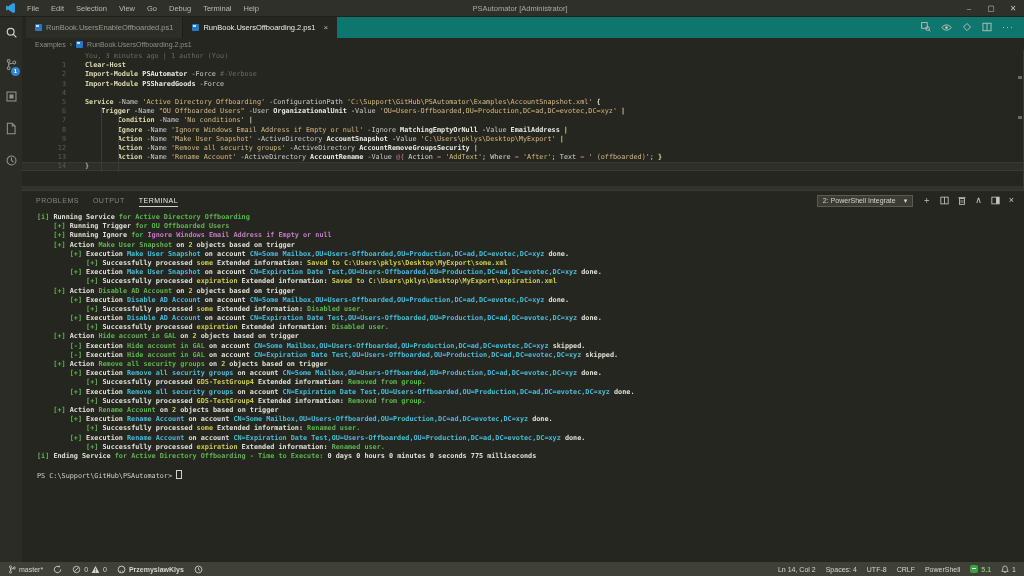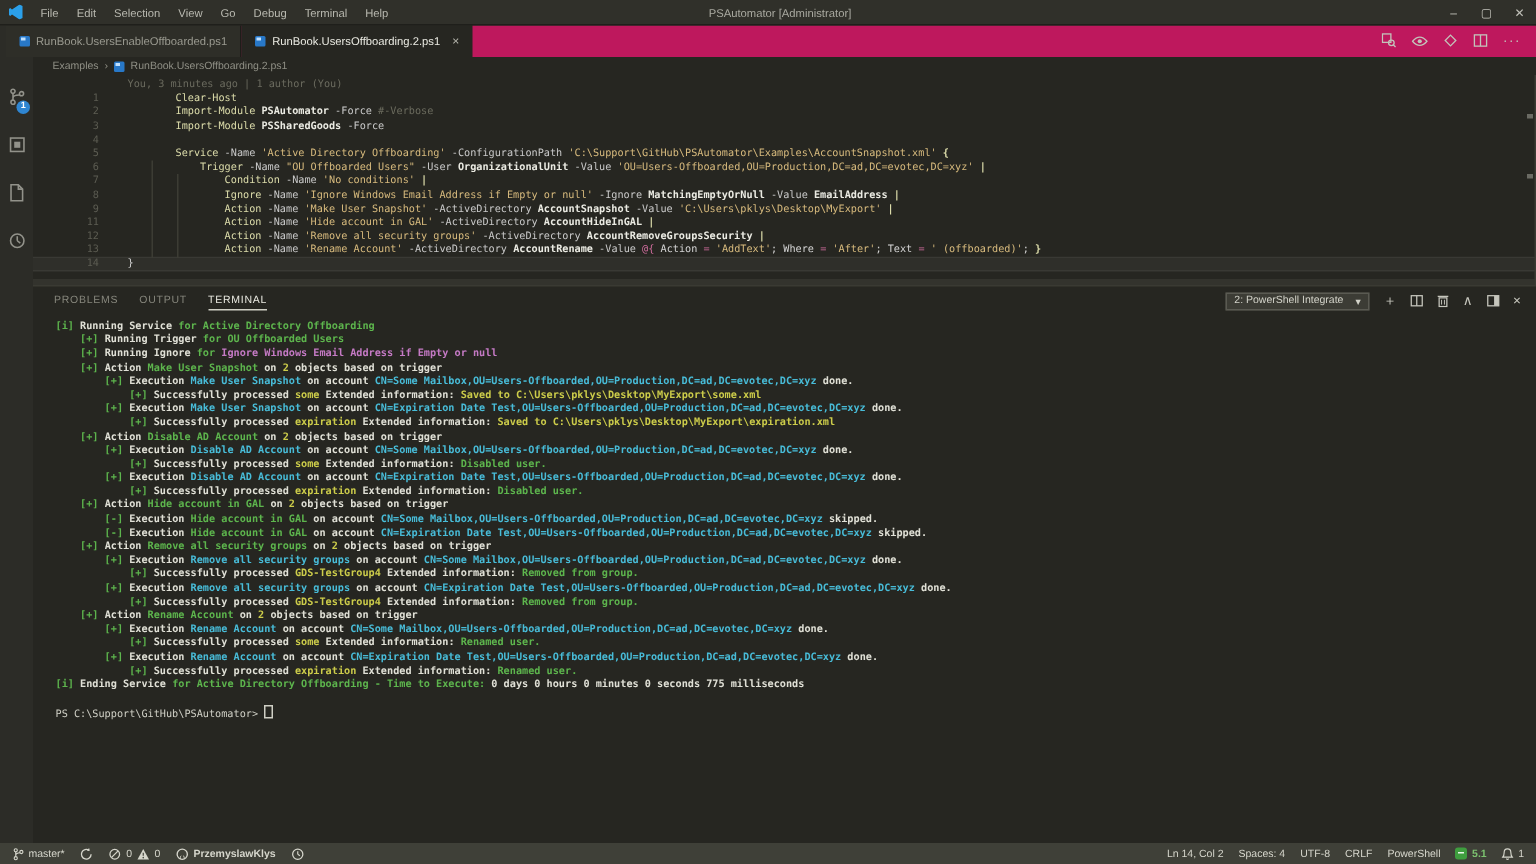--- a/index.html
+++ b/index.html
@@ -12,42 +12,42 @@
   .title-center{position:absolute;left:0;right:0;text-align:center;color:#a9a9a0;pointer-events:none;padding-left:16px;}
   .win-controls{margin-left:auto;display:flex;align-items:center;z-index:6;}
   .win-btn{width:22px;text-align:center;font-size:8px;color:#c2c2ba;}
   
   .activitybar{position:absolute;top:16px;left:0;width:22px;bottom:14px;background:#2c2c27;}
   .act-item{height:32px;display:flex;align-items:center;justify-content:center;position:relative;color:#92928a;}
   .act-item svg{display:block;}
   .badge{position:absolute;right:2px;bottom:4px;background:#2f86d2;color:#fff;border-radius:50%;
     width:9px;height:9px;font-size:6px;line-height:9px;text-align:center;font-weight:bold;}
   
-  .tabstrip{position:absolute;top:16px;left:4px;right:0;height:22px;background:#be185d;display:flex;align-items:stretch;}
+  .tabstrip{position:absolute;top:16px;left:26px;right:0;height:22px;background:#0f766e;display:flex;align-items:stretch;}
   .tab{display:flex;align-items:center;gap:4px;padding:0 9px;font-size:7.5px;cursor:default;}
   .tab.inactive{background:#2e2e28;color:#9a9a90;border-right:1px solid #1d1d19;}
   .tab.active{background:#262621;color:#eaeae2;}
   .psfile{width:7px;height:7px;background:#2878c8;border-radius:1px;flex:none;position:relative;}
   .psfile::after{content:"";position:absolute;left:1px;top:1px;width:3px;height:2px;background:#bfe0ff;}
   .tab-close{margin-left:4px;color:#b9b9b0;font-size:8px;}
   .editor-actions{margin-left:auto;display:flex;align-items:center;gap:10px;padding-right:10px;color:#c3c3ba;}
   .editor-actions svg{display:block;}
   .ellipsis{font-size:9px;letter-spacing:1px;color:#c3c3ba;}
   
   .breadcrumb{position:absolute;top:38px;left:22px;right:0;height:12px;background:#262621;display:flex;
     align-items:center;gap:4px;padding-left:13px;font-size:7px;color:#8f8f85;}
   
   .editor{position:absolute;top:50px;left:22px;right:0;height:140px;background:#262621;
     font-family:"DejaVu Sans Mono",monospace;font-size:6.8px;line-height:9.2px;border-right:1px solid #3a3a33;}
   .blame{padding-left:63px;color:#6a6a5e;height:9.2px;white-space:pre;}
   .code-row{display:flex;height:9.2px;white-space:pre;}
   .code-row.current{background:rgba(255,255,255,0.045);box-shadow:inset 0 1px 0 rgba(255,255,255,0.05), inset 0 -1px 0 rgba(255,255,255,0.05);}
   .ln{width:44px;text-align:right;color:#5c5c52;flex:none;}
   .codetxt{padding-left:19px;}
-  .ek-k{color:#dcdcaa;font-weight:400;margin-left:32px;}
+  .ek-k{color:#dcdcaa;font-weight:700;}
   .ek-p{color:#c9c9c9;}
   .ek-s{color:#d7ba7d;}
   .ek-v{color:#ebebe3;font-weight:700;}
   .ek-c{color:#6b6b5e;}
   .ek-o{color:#dcdcaa;font-weight:600;}
   .ek-m{color:#d16d9e;}
   .ek-w{color:#d4d4d4;}
   .guide{position:absolute;width:1px;background:#3c3c34;}
   .hscroll{position:absolute;left:0;right:0;bottom:0;height:4px;background:rgba(170,170,158,0.10);}
   .ruler-mark{position:absolute;right:1px;width:4px;height:3px;background:rgba(190,190,180,0.45);}
@@ -187,21 +187,20 @@
   <div id="code">
       <div class="code-row"><span class="ln">1</span><span class="codetxt"><span class="ek-k">Clear-Host</span></span></div>
       <div class="code-row"><span class="ln">2</span><span class="codetxt"><span class="ek-k">Import-Module</span><span class="ek-v"> PSAutomator</span><span class="ek-p"> -Force</span><span class="ek-c"> #-Verbose</span></span></div>
       <div class="code-row"><span class="ln">3</span><span class="codetxt"><span class="ek-k">Import-Module</span><span class="ek-v"> PSSharedGoods</span><span class="ek-p"> -Force</span></span></div>
       <div class="code-row"><span class="ln">4</span><span class="codetxt"></span></div>
       <div class="code-row"><span class="ln">5</span><span class="codetxt"><span class="ek-k">Service</span><span class="ek-p"> -Name</span><span class="ek-s"> 'Active Directory Offboarding'</span><span class="ek-p"> -ConfigurationPath</span><span class="ek-s"> 'C:\Support\GitHub\PSAutomator\Examples\AccountSnapshot.xml'</span><span class="ek-o"> {</span></span></div>
       <div class="code-row"><span class="ln">6</span><span class="codetxt"><span class="ek-k">    Trigger</span><span class="ek-p"> -Name</span><span class="ek-s"> "OU Offboarded Users"</span><span class="ek-p"> -User</span><span class="ek-v"> OrganizationalUnit</span><span class="ek-p"> -Value</span><span class="ek-s"> 'OU=Users-Offboarded,OU=Production,DC=ad,DC=evotec,DC=xyz'</span><span class="ek-o"> |</span></span></div>
       <div class="code-row"><span class="ln">7</span><span class="codetxt"><span class="ek-k">        Condition</span><span class="ek-p"> -Name</span><span class="ek-s"> 'No conditions'</span><span class="ek-o"> |</span></span></div>
       <div class="code-row"><span class="ln">8</span><span class="codetxt"><span class="ek-k">        Ignore</span><span class="ek-p"> -Name</span><span class="ek-s"> 'Ignore Windows Email Address if Empty or null'</span><span class="ek-p"> -Ignore</span><span class="ek-v"> MatchingEmptyOrNull</span><span class="ek-p"> -Value</span><span class="ek-v"> EmailAddress</span><span class="ek-o"> |</span></span></div>
       <div class="code-row"><span class="ln">9</span><span class="codetxt"><span class="ek-k">        Action</span><span class="ek-p"> -Name</span><span class="ek-s"> 'Make User Snapshot'</span><span class="ek-p"> -ActiveDirectory</span><span class="ek-v"> AccountSnapshot</span><span class="ek-p"> -Value</span><span class="ek-s"> 'C:\Users\pklys\Desktop\MyExport'</span><span class="ek-o"> |</span></span></div>
-      <div class="code-row"><span class="ln">11</span><span class="codetxt"><span class="ek-k">        Action</span><span class="ek-p"> -Name</span><span class="ek-s"> 'Hide account in GAL'</span><span class="ek-p"> -ActiveDirectory</span><span class="ek-v"> AccountHideInGAL</span><span class="ek-o"> |</span></span></div>
       <div class="code-row"><span class="ln">12</span><span class="codetxt"><span class="ek-k">        Action</span><span class="ek-p"> -Name</span><span class="ek-s"> 'Remove all security groups'</span><span class="ek-p"> -ActiveDirectory</span><span class="ek-v"> AccountRemoveGroupsSecurity</span><span class="ek-o"> |</span></span></div>
       <div class="code-row"><span class="ln">13</span><span class="codetxt"><span class="ek-k">        Action</span><span class="ek-p"> -Name</span><span class="ek-s"> 'Rename Account'</span><span class="ek-p"> -ActiveDirectory</span><span class="ek-v"> AccountRename</span><span class="ek-p"> -Value</span><span class="ek-m"> @{</span><span class="ek-w"> Action</span><span class="ek-m"> =</span><span class="ek-s"> 'AddText'</span><span class="ek-w">; Where</span><span class="ek-m"> =</span><span class="ek-s"> 'After'</span><span class="ek-w">; Text</span><span class="ek-m"> =</span><span class="ek-s"> ' (offboarded)'</span><span class="ek-w">;</span><span class="ek-o"> }</span></span></div>
       <div class="code-row current"><span class="ln">14</span><span class="codetxt"><span class="ek-w">}</span></span></div>
     </div>
   <div class="guide" style="left:79px;top:57px;height:65px;"></div>
   <div class="guide" style="left:96px;top:66px;height:56px;"></div>
   <div class="ruler-mark" style="top:26px;"></div>
   <div class="ruler-mark" style="top:66px;"></div>
   <div class="hscroll"></div>
 </div>

